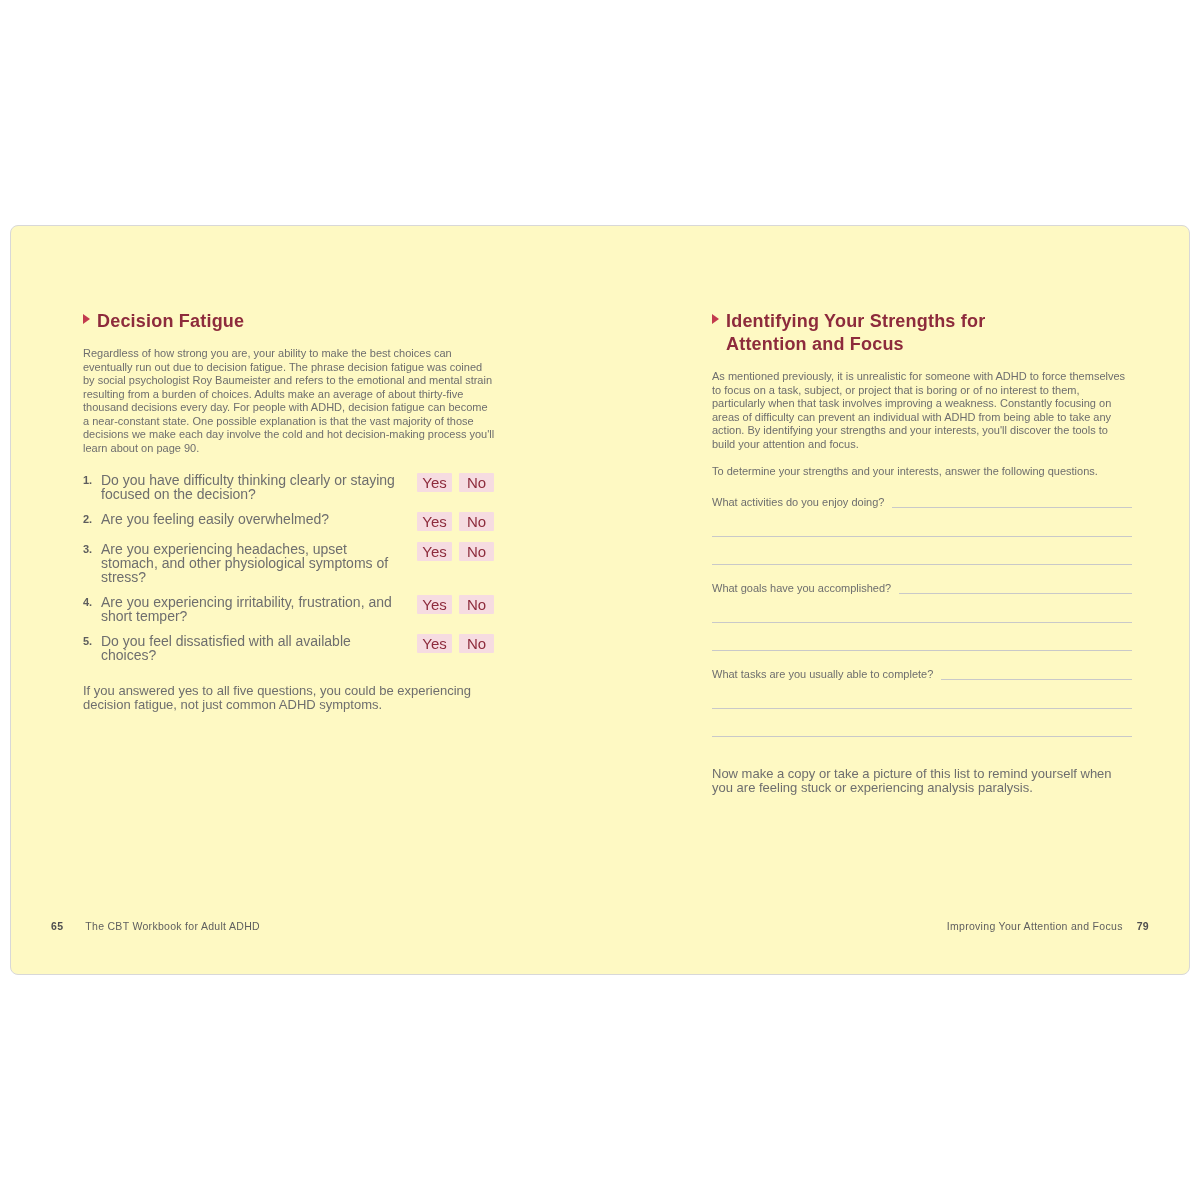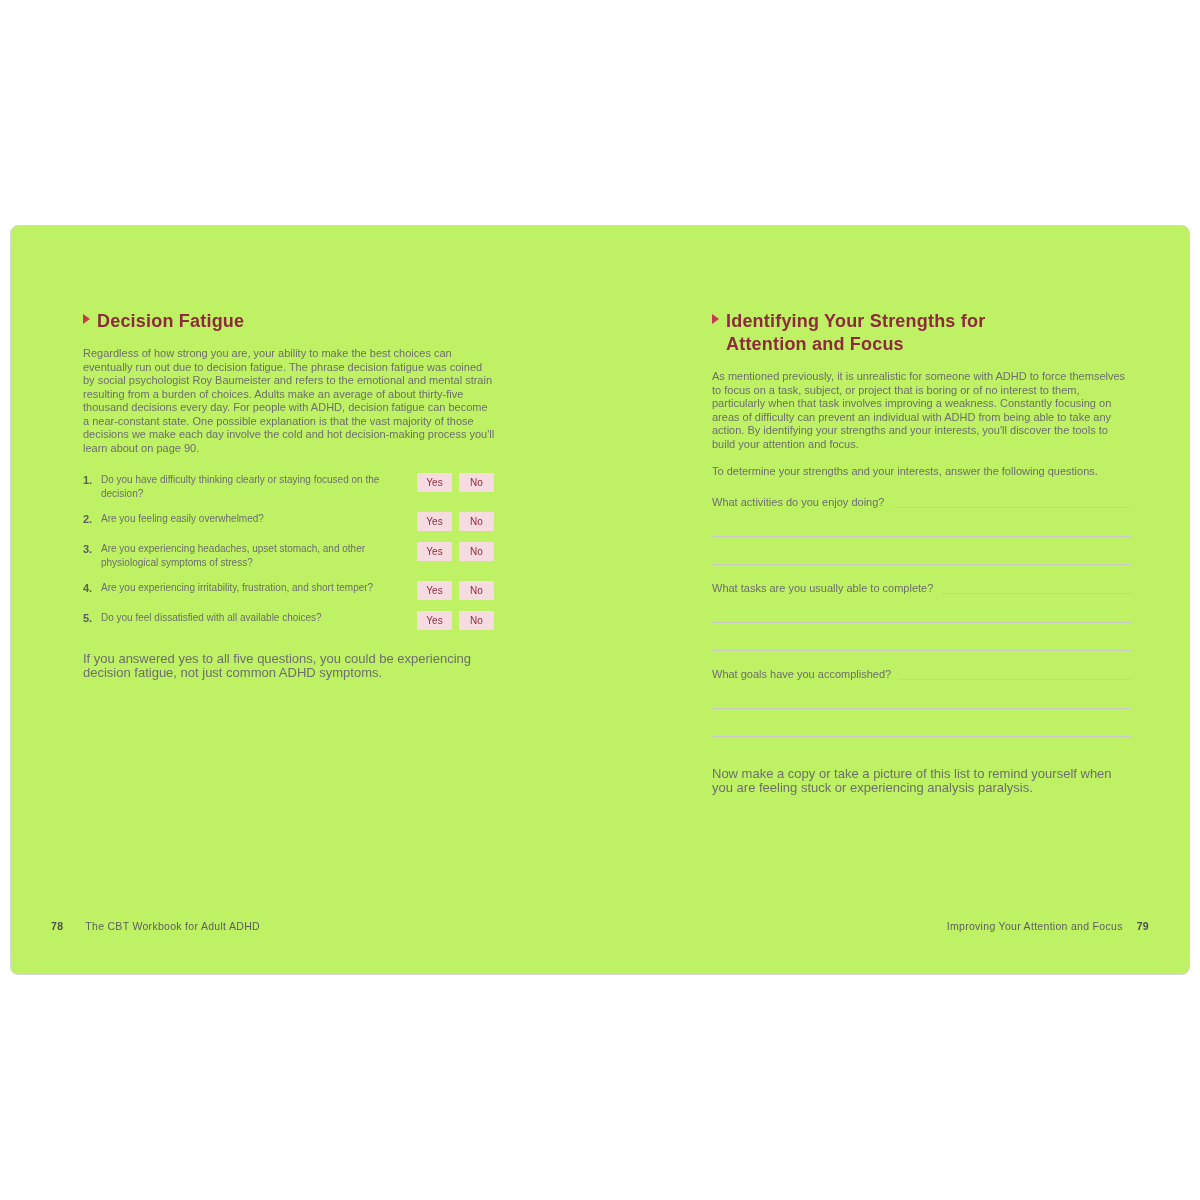--- a/index.html
+++ b/index.html
@@ -9,21 +9,21 @@
     height: 1200px;
     background: #ffffff;
     font-family: "Liberation Sans", sans-serif;
   }
   .spread {
     position: absolute;
     left: 10px;
     top: 225px;
     width: 1178px;
     height: 748px;
-    background: #bef264;
+    background: #fef9c3;
     border: 1px solid #d8d8d8;
     border-radius: 8px;
     display: flex;
     overflow: hidden;
   }
   .page {
     width: 50%;
     position: relative;
   }
   .page-content-left {
@@ -76,34 +76,35 @@
     width: 18px;
     flex: 0 0 18px;
     color: #5d5d5d;
     font-weight: bold;
     font-size: 11px;
     line-height: 14px;
   }
   .q-text {
     flex: 1 1 auto;
     color: #6e6e6e;
-    font-size: 10px;
-    line-height: 14px;
+    font-size: 14px;
+    line-height: 14px;
+    padding-right: 14px;
   }
   .q-badges {
     flex: 0 0 78px;
     display: flex;
     gap: 7px;
   }
   .badge {
     width: 35px;
     height: 19px;
     background: #f6dce1;
     color: #8d2b3c;
-    font-size: 10px;
+    font-size: 15px;
     display: flex;
     align-items: center;
     justify-content: center;
     border-radius: 1px;
   }
   .closing-text {
     color: #6e6e6e;
     font-size: 13px;
     line-height: 14px;
     margin-top: 22px;
@@ -211,21 +212,21 @@
             <span class="badge">No</span>
           </span>
         </div>
 
       </div>
 
       <p class="closing-text">If you answered yes to all five questions, you could be experiencing decision fatigue, not just common ADHD symptoms.</p>
     </div>
 
     <div class="footer footer-left">
-      <span class="page-num">78</span>
+      <span class="page-num">65</span>
       <span>The CBT Workbook for Adult ADHD</span>
     </div>
   </div>
 
   <div class="page">
     <div class="page-content-right">
 
       <h2 class="heading">
         <span class="arrow"></span>
         <span>Identifying Your Strengths for</span><br>
@@ -239,30 +240,30 @@
         <div class="prompt-label-row">
           <span>What activities do you enjoy doing?</span>
           <span class="inline-line"></span>
         </div>
         <div class="answer-line"></div>
         <div class="answer-line"></div>
       </div>
 
       <div class="prompt-block">
         <div class="prompt-label-row">
-          <span>What tasks are you usually able to complete?</span>
+          <span>What goals have you accomplished?</span>
           <span class="inline-line"></span>
         </div>
         <div class="answer-line"></div>
         <div class="answer-line"></div>
       </div>
 
       <div class="prompt-block">
         <div class="prompt-label-row">
-          <span>What goals have you accomplished?</span>
+          <span>What tasks are you usually able to complete?</span>
           <span class="inline-line"></span>
         </div>
         <div class="answer-line"></div>
         <div class="answer-line"></div>
       </div>
 
       <p class="closing-text" style="margin-top:30px;">Now make a copy or take a picture of this list to remind yourself when you are feeling stuck or experiencing analysis paralysis.</p>
     </div>
 
     <div class="footer footer-right">

